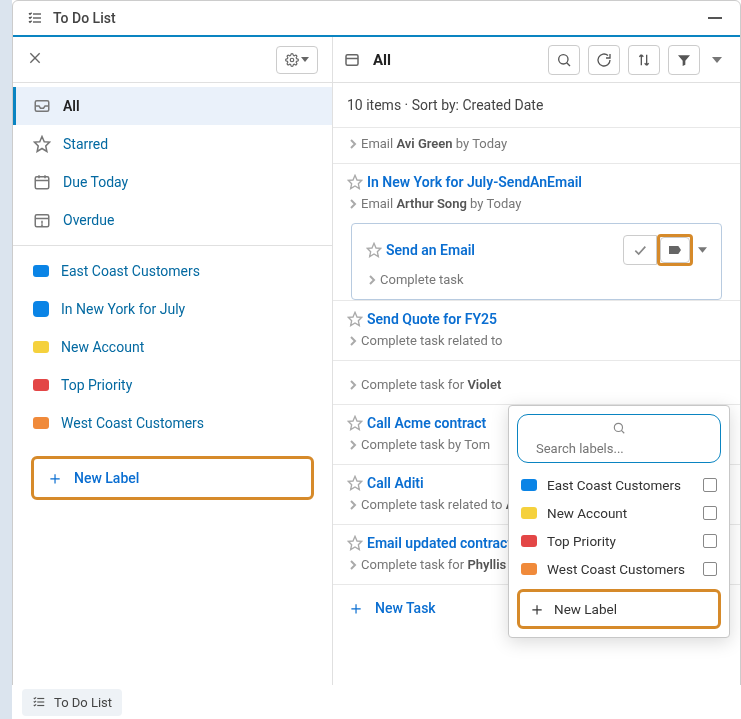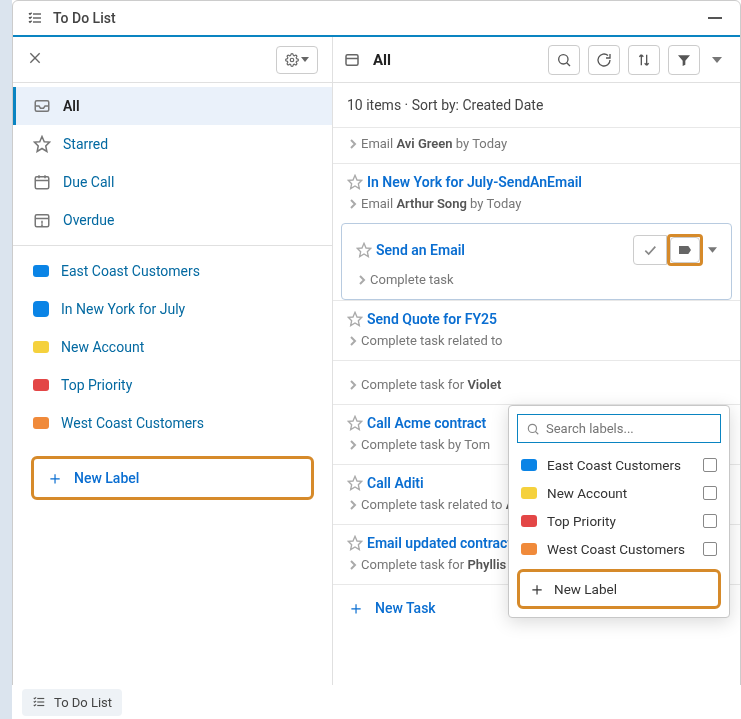--- a/index.html
+++ b/index.html
@@ -52,29 +52,29 @@
   .tasks { flex: 1; overflow: hidden; position: relative; }
   .task { border-top: 1px solid #e8e8e8; padding: 10px 14px 12px 14px; }
   .task.first-cut { border-top: 1px solid #e8e8e8; padding-top: 2px; }
   .task-row1 { display: flex; align-items: center; gap: 4px; }
   .star { width: 16px; height: 16px; color: #aaa; flex-shrink: 0; }
   .task-title { color: #0a6ed1; font-weight: 600; font-size: 14px; }
   .task-row2 { display: flex; align-items: center; gap: 0; margin-top: 6px; color: #777; font-size: 13px; }
   .chev { width: 12px; height: 12px; color: #aaa; flex-shrink:0; margin-left: 2px;}
   .bold { font-weight: 600; color: #555; }
 
-  .task.selected { border: 1px solid #b8cbe0; border-radius: 4px; margin: 0 8px; background: #fff; padding-right:10px;}
+  .task.selected { border: 1px solid #b8cbe0; border-radius: 4px; margin: 0 18px; background: #fff; padding-right:10px;}
   .task.selected .actions { margin-left: auto; display: flex; align-items: center; gap: 0; }
   .act-check { border:1px solid #ccc; border-radius:4px 0 0 4px; width:34px; height:30px; display:flex;align-items:center;justify-content:center; color:#888;}
   .act-label-wrap { border: 3px solid #d68a2a; border-radius: 4px; display:flex; align-items:center;}
   .act-label { border:1px solid #ccc; border-radius:4px; width:30px; height:26px; display:flex;align-items:center;justify-content:center; color:#666;}
   .act-caret { width:18px; height:30px; display:flex;align-items:center;justify-content:center; color:#777;}
 
   .popup { position: absolute; top: 278px; right: 10px; width: 222px; background: #fff; border: 1px solid #c7c7c7; border-radius: 4px; box-shadow: 0 4px 18px rgba(0,0,0,0.15); padding: 8px; z-index: 20; }
-  .popup .search { display: flex; align-items: center; gap: 6px; border: 1px solid #0a84c1; border-radius: 0; padding: 6px 8px; margin-bottom: 8px; }
+  .popup .search { display: flex; align-items: center; gap: 6px; border: 1px solid #0a84c1; border-radius: 11px; padding: 6px 8px; margin-bottom: 8px; flex-direction: column; }
   .popup .search input { border: none; outline: none; flex: 1; font-size: 13px; }
   .popup .srch-icon { width: 14px; height: 14px; color: #888; }
   .popup .opt { display: flex; align-items: center; gap: 10px; padding: 6px 4px; font-size: 13.5px; color: #333; }
   .popup .opt .cb { width: 14px; height: 14px; border: 1.5px solid #888; border-radius: 2px; margin-left: auto; }
   .popup .new-wrap { border: 3px solid #d68a2a; border-radius: 6px; margin-top: 6px; }
   .popup .new { display: flex; align-items: center; gap: 8px; padding: 8px 8px; font-size: 13.5px; color: #333; }
 
   .new-task { display:flex; align-items:center; gap:10px; padding: 14px 14px; color:#0a6ed1; font-weight:500; border-top:1px solid #e8e8e8;}
 
   .footer { position: absolute; bottom: 0; left: 12px; right: 0; height: 34px; display: flex; align-items: center; padding: 0 10px; background: #fff; }
@@ -146,21 +146,21 @@
         </div>
         <div class="nav-item">
           <span class="nav-icon">
               <svg viewBox="0 0 24 24" width="18" height="18" fill="none" stroke="currentColor" stroke-width="2">
                 <rect x="3" y="5" width="18" height="16" rx="2"></rect>
                 <line x1="3" y1="10" x2="21" y2="10"></line>
                 <line x1="8" y1="3" x2="8" y2="7"></line>
                 <line x1="16" y1="3" x2="16" y2="7"></line>
               </svg>
             </span>
-          <span>Due Call</span>
+          <span>Due Today</span>
         </div>
         <div class="nav-item">
           <span class="nav-icon">
               <svg viewBox="0 0 24 24" width="18" height="18" fill="none" stroke="currentColor" stroke-width="2">
                 <rect x="3" y="5" width="18" height="16" rx="2"></rect>
                 <line x1="3" y1="10" x2="21" y2="10"></line>
                 <line x1="12" y1="13" x2="12" y2="17"></line>
                 <circle cx="12" cy="19" r="0.5"></circle>
               </svg>
             </span>

